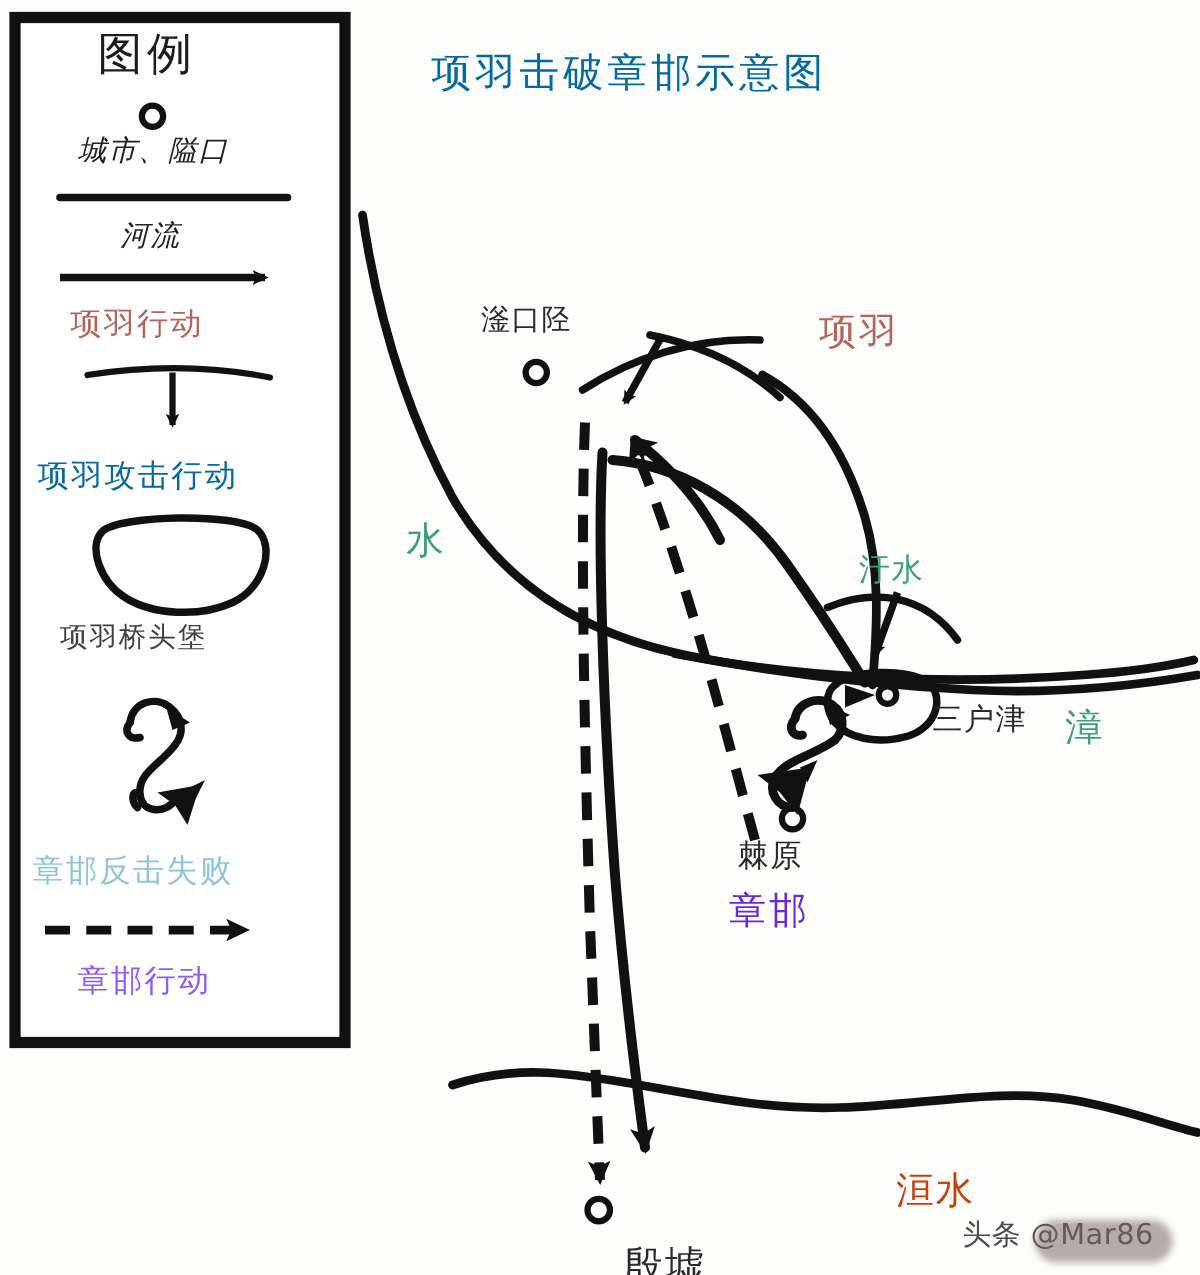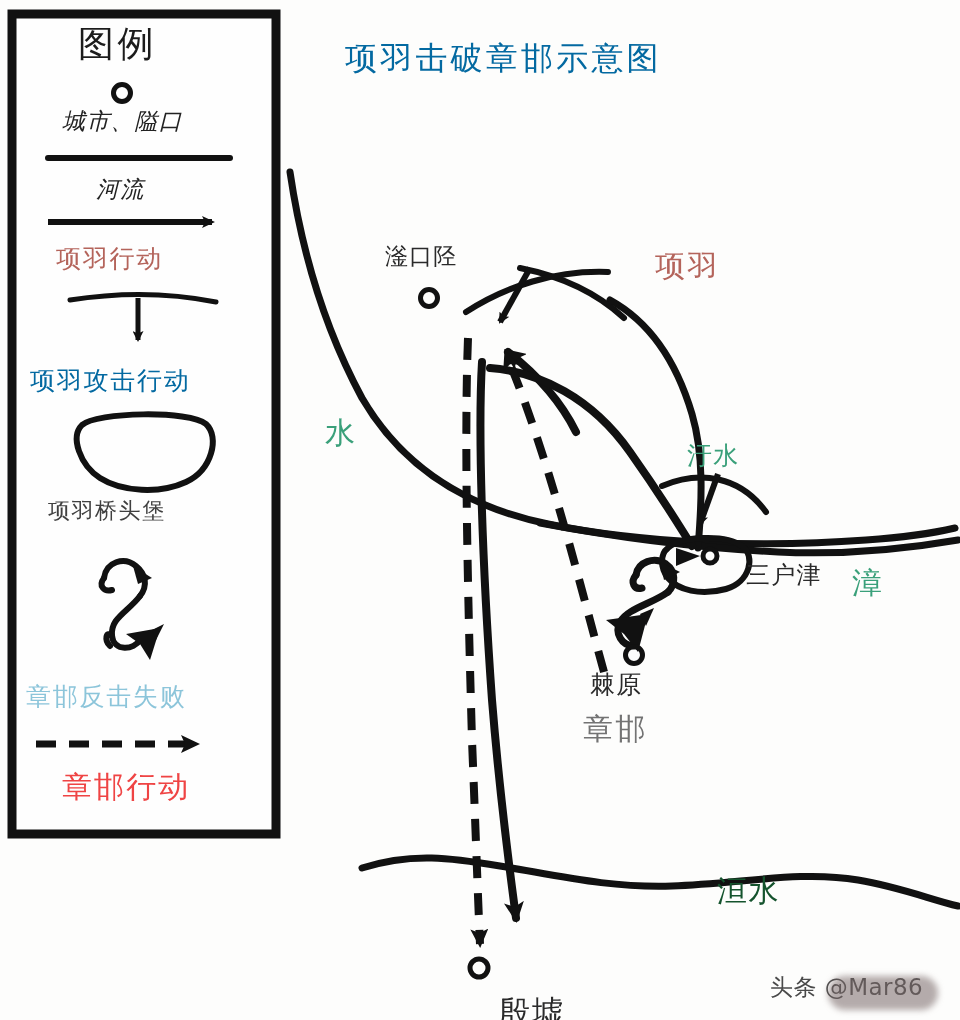--- a/index.html
+++ b/index.html
@@ -37,33 +37,33 @@
 
   
   .legend-title   { left: 78px;  top: 26px;  font-size: 36px; color: #1c1c1c; letter-spacing: .10em; }
   .legend-cap     { font-size: 23px; color: #222222; letter-spacing: .05em; font-style: italic; }
   .lg-city        { left: 62px;  top: 110px; }
   .lg-river       { left: 96px;  top: 178px; }
   .lg-xy-move     { left: 56px;  top: 246px; font-size: 25px; color: #b4645b; letter-spacing: .07em; }
   .lg-xy-attack   { left: 30px;  top: 368px; font-size: 25px; color: #0369a1; letter-spacing: .07em; }
   .lg-xy-bridge   { left: 48px;  top: 500px; font-size: 22px; color: #404040; letter-spacing: .07em; }
   .lg-zh-fail     { left: 26px;  top: 684px; font-size: 25px; color: #8cc5da; letter-spacing: .07em; }
-  .lg-zh-move     { left: 62px;  top: 772px; font-size: 30px; color: #ef4444; letter-spacing: .07em; }
+  .lg-zh-move     { left: 62px;  top: 772px; font-size: 25px; color: #8b5cf6; letter-spacing: .07em; }
 
   
   .map-title      { left: 345px; top: 42px;  font-size: 32px; color: #0369a1; letter-spacing: .10em; }
   .m-fukou        { left: 385px; top: 245px; font-size: 23px; color: #2a2a2a; letter-spacing: .05em; text-align: center; }
   .m-xiangyu      { left: 655px; top: 228px; font-size: 30px; color: #b4645b; letter-spacing: .08em; margin-top: 23px; }
   .m-shui         { left: 325px; top: 418px; font-size: 30px; color: #3aa07a; letter-spacing: .05em; }
   .m-wushui       { left: 687px; top: 443px; font-size: 25px; color: #3aa07a; letter-spacing: .05em; }
   .m-sanhujin     { left: 718px; top: 563px; font-size: 24px; color: #2a2a2a; letter-spacing: .05em; margin-left: 28px; }
   .m-zhang        { left: 852px; top: 568px; font-size: 30px; color: #3aa07a; letter-spacing: .05em; }
   .m-jiyuan       { left: 590px; top: 672px; font-size: 25px; color: #2a2a2a; letter-spacing: .05em; }
-  .m-zhanghan     { left: 583px; top: 714px; font-size: 30px; color: #737373; letter-spacing: .08em; }
-  .m-huanshui     { left: 717px; top: 876px; font-size: 30px; color: #14532d; letter-spacing: .05em; }
+  .m-zhanghan     { left: 583px; top: 714px; font-size: 30px; color: #6d28d9; letter-spacing: .08em; }
+  .m-huanshui     { left: 717px; top: 938px; font-size: 30px; color: #c2410c; letter-spacing: .05em; }
   .m-yinxu        { left: 498px; top: 968px; font-size: 32px; color: #2a2a2a; letter-spacing: .06em; margin-top: 28px; }
 
   
   .watermark {
     position: absolute;
     left: 770px;
     top: 972px;
     font-size: 23px;
     color: #4a4a4a;
     font-family: "DejaVu Sans", "Liberation Sans", sans-serif;

